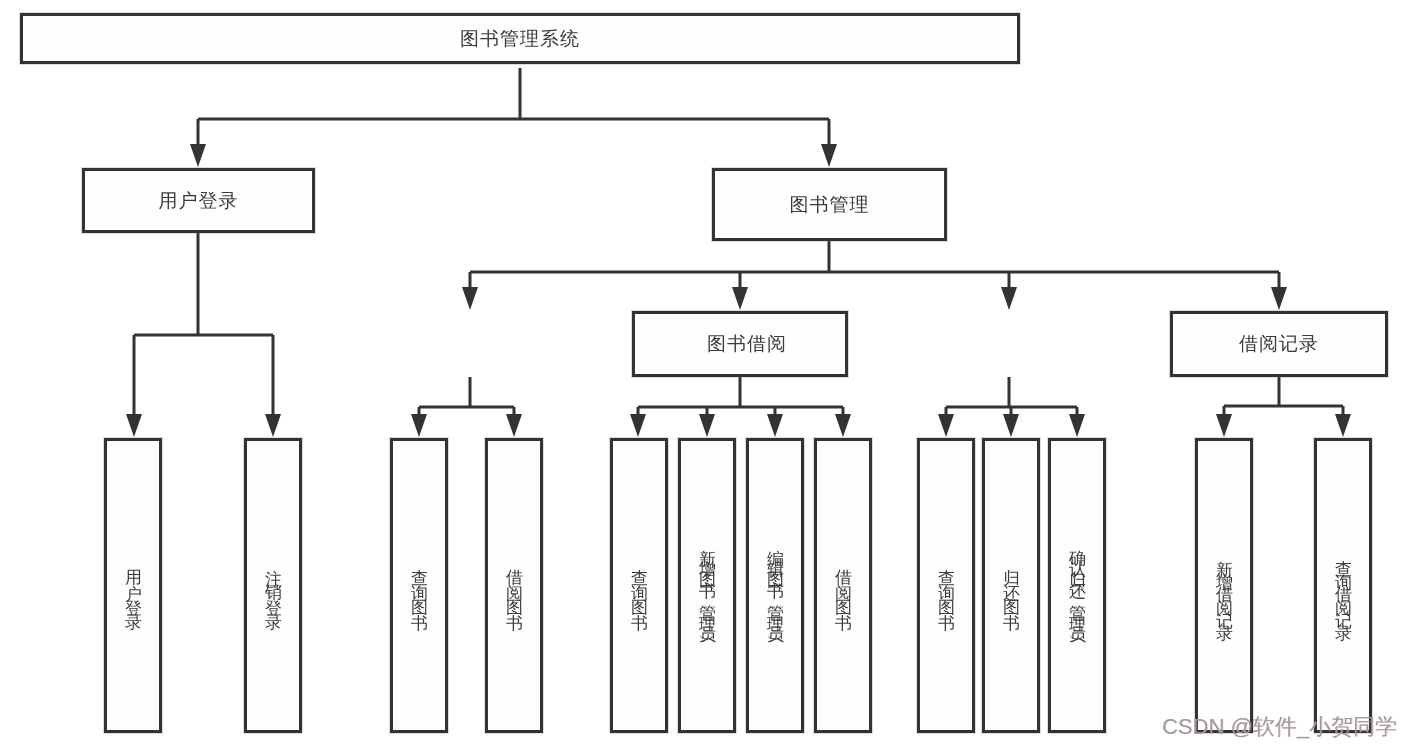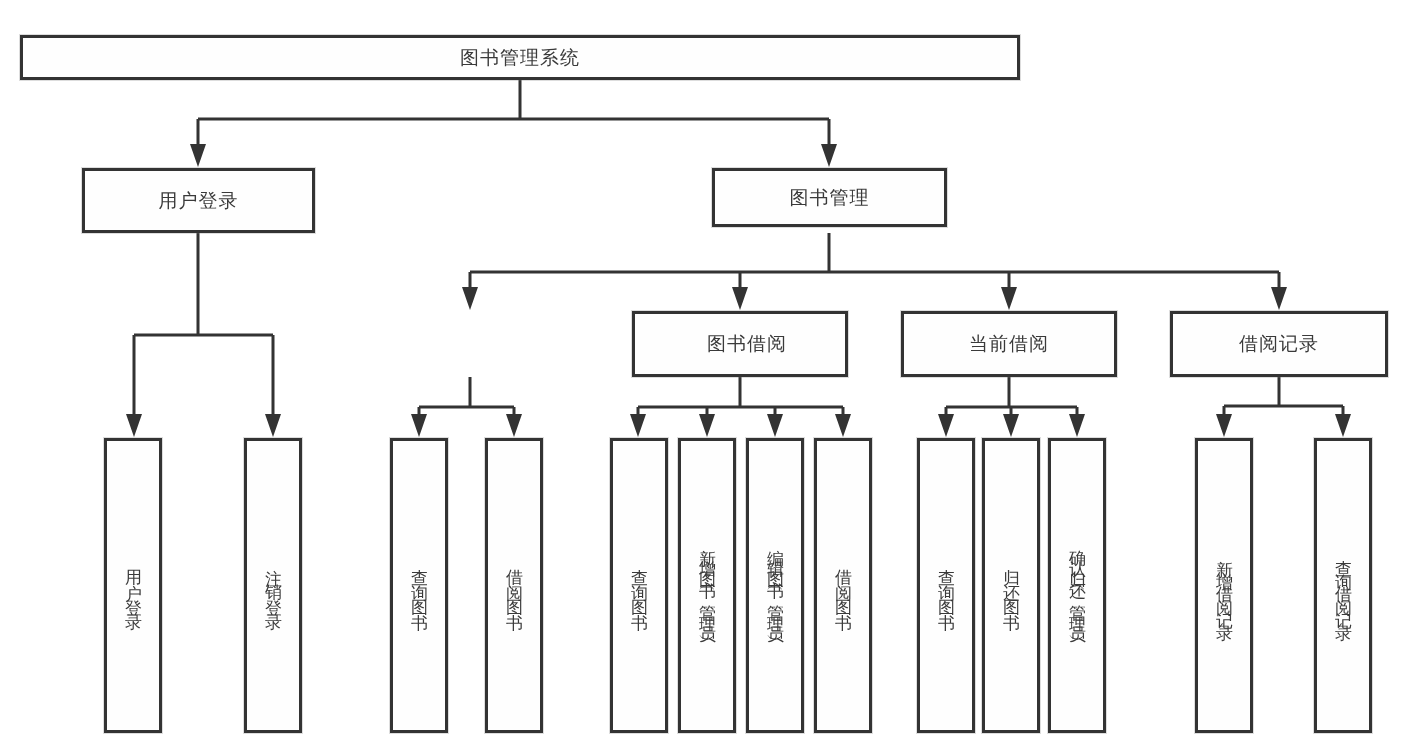--- a/index.html
+++ b/index.html
@@ -105,36 +105,33 @@
 
       <polygon points="938,414 954,414 946,437"></polygon>
       <polygon points="1003,414 1019,414 1011,437"></polygon>
       <polygon points="1069,414 1085,414 1077,437"></polygon>
 
       <polygon points="1216,414 1232,414 1224,437"></polygon>
       <polygon points="1335,414 1351,414 1343,437"></polygon>
     </g>
   </svg>
 
-  <div class="node h" style="left:20px; top:13px; width:1000px; height:45px;margin-top:22px;">
+  <div class="node h" style="left:20px; top:13px; width:1000px; height:51px;">
     <span>图书管理系统</span>
   </div>
 
   <div class="node h" style="left:82px; top:168px; width:233px; height:65px;">
     <span>用户登录</span>
   </div>
-  <div class="node h" style="left:712px; top:168px; width:235px; height:59px;">
+  <div class="node h" style="left:712px; top:168px; width:235px; height:73px;">
     <span>图书管理</span>
   </div>
 
   <div class="node h" style="left:632px; top:311px; width:216px; height:66px;padding-left:14px;">
     <span>图书借阅</span>
-  </div>
-  <div class="node h" style="left:901px; top:311px; width:216px; height:66px;">
-    <span>当前借阅</span>
   </div>
   <div class="node h" style="left:1170px; top:311px; width:218px; height:66px;justify-content:center;">
     <span>借阅记录</span>
   </div>
 
   <div class="node v ls4" style="left:104px; top:438px; width:58px; height:295px;">
     <span>用户登录</span>
   </div>
   <div class="node v ls4" style="left:244px; top:438px; width:58px; height:295px;">
     <span>注销登录</span>
@@ -170,14 +167,15 @@
     <span>确认归还（管理员）</span>
   </div>
 
   <div class="node v ls6" style="left:1195px; top:438px; width:58px; height:295px;">
     <span>新增借阅记录</span>
   </div>
   <div class="node v ls6" style="left:1314px; top:438px; width:58px; height:295px;">
     <span>查询借阅记录</span>
   </div>
 
+  <div class="watermark">CSDN @软件_小贺同学</div>
 
 </div>
 
 </body></html>

